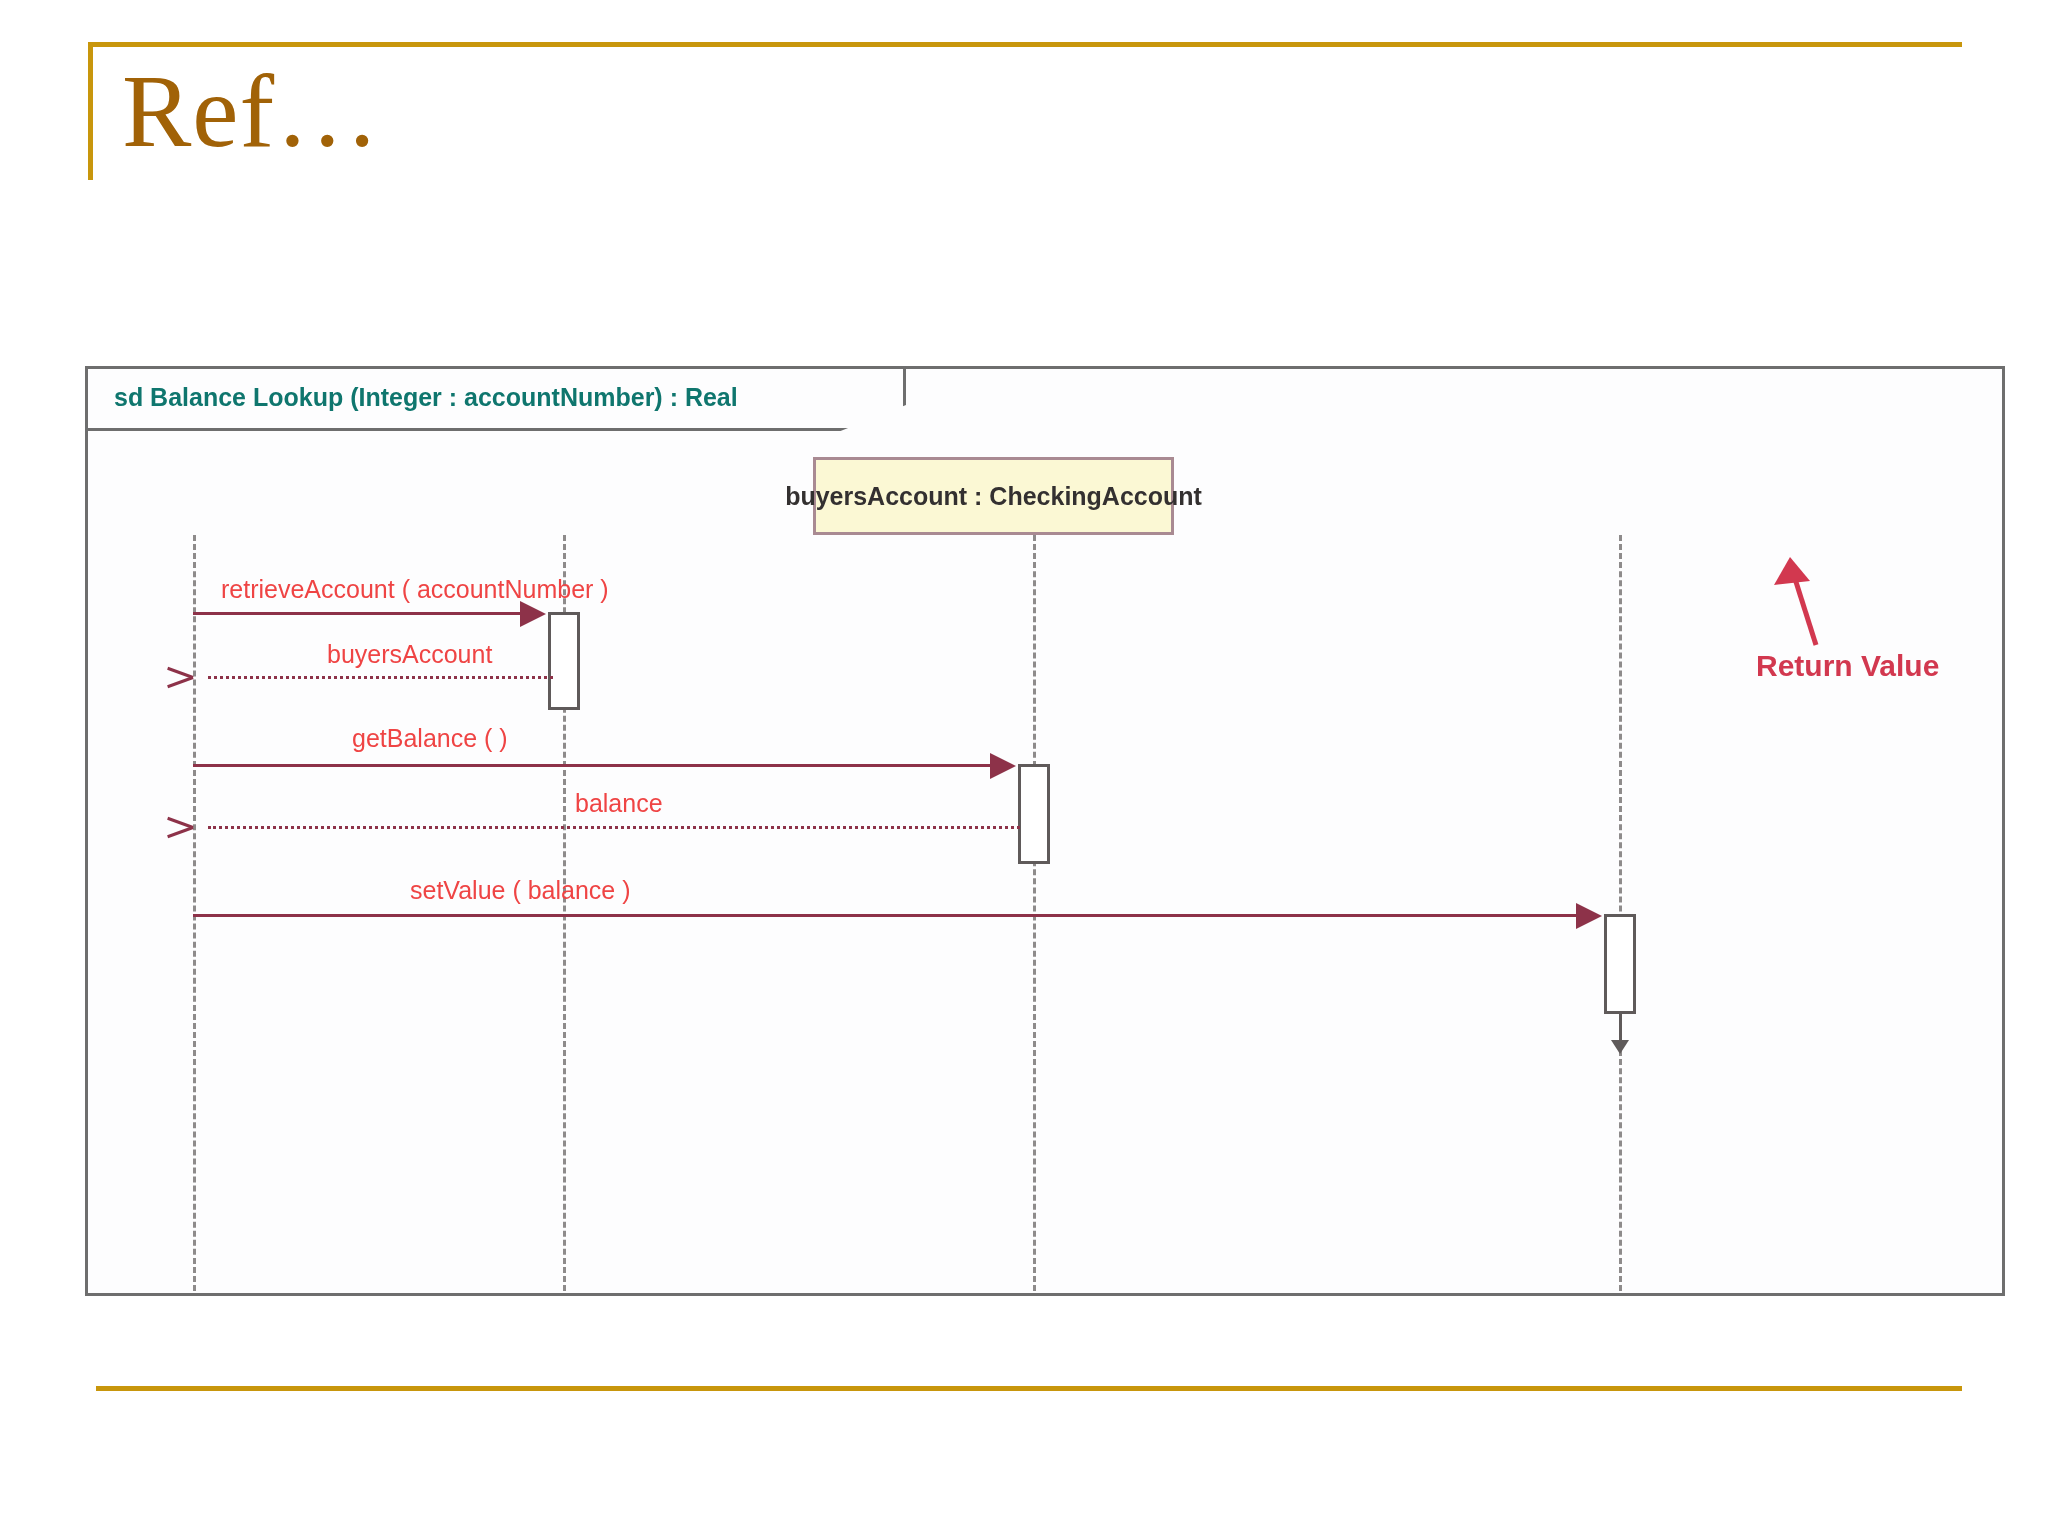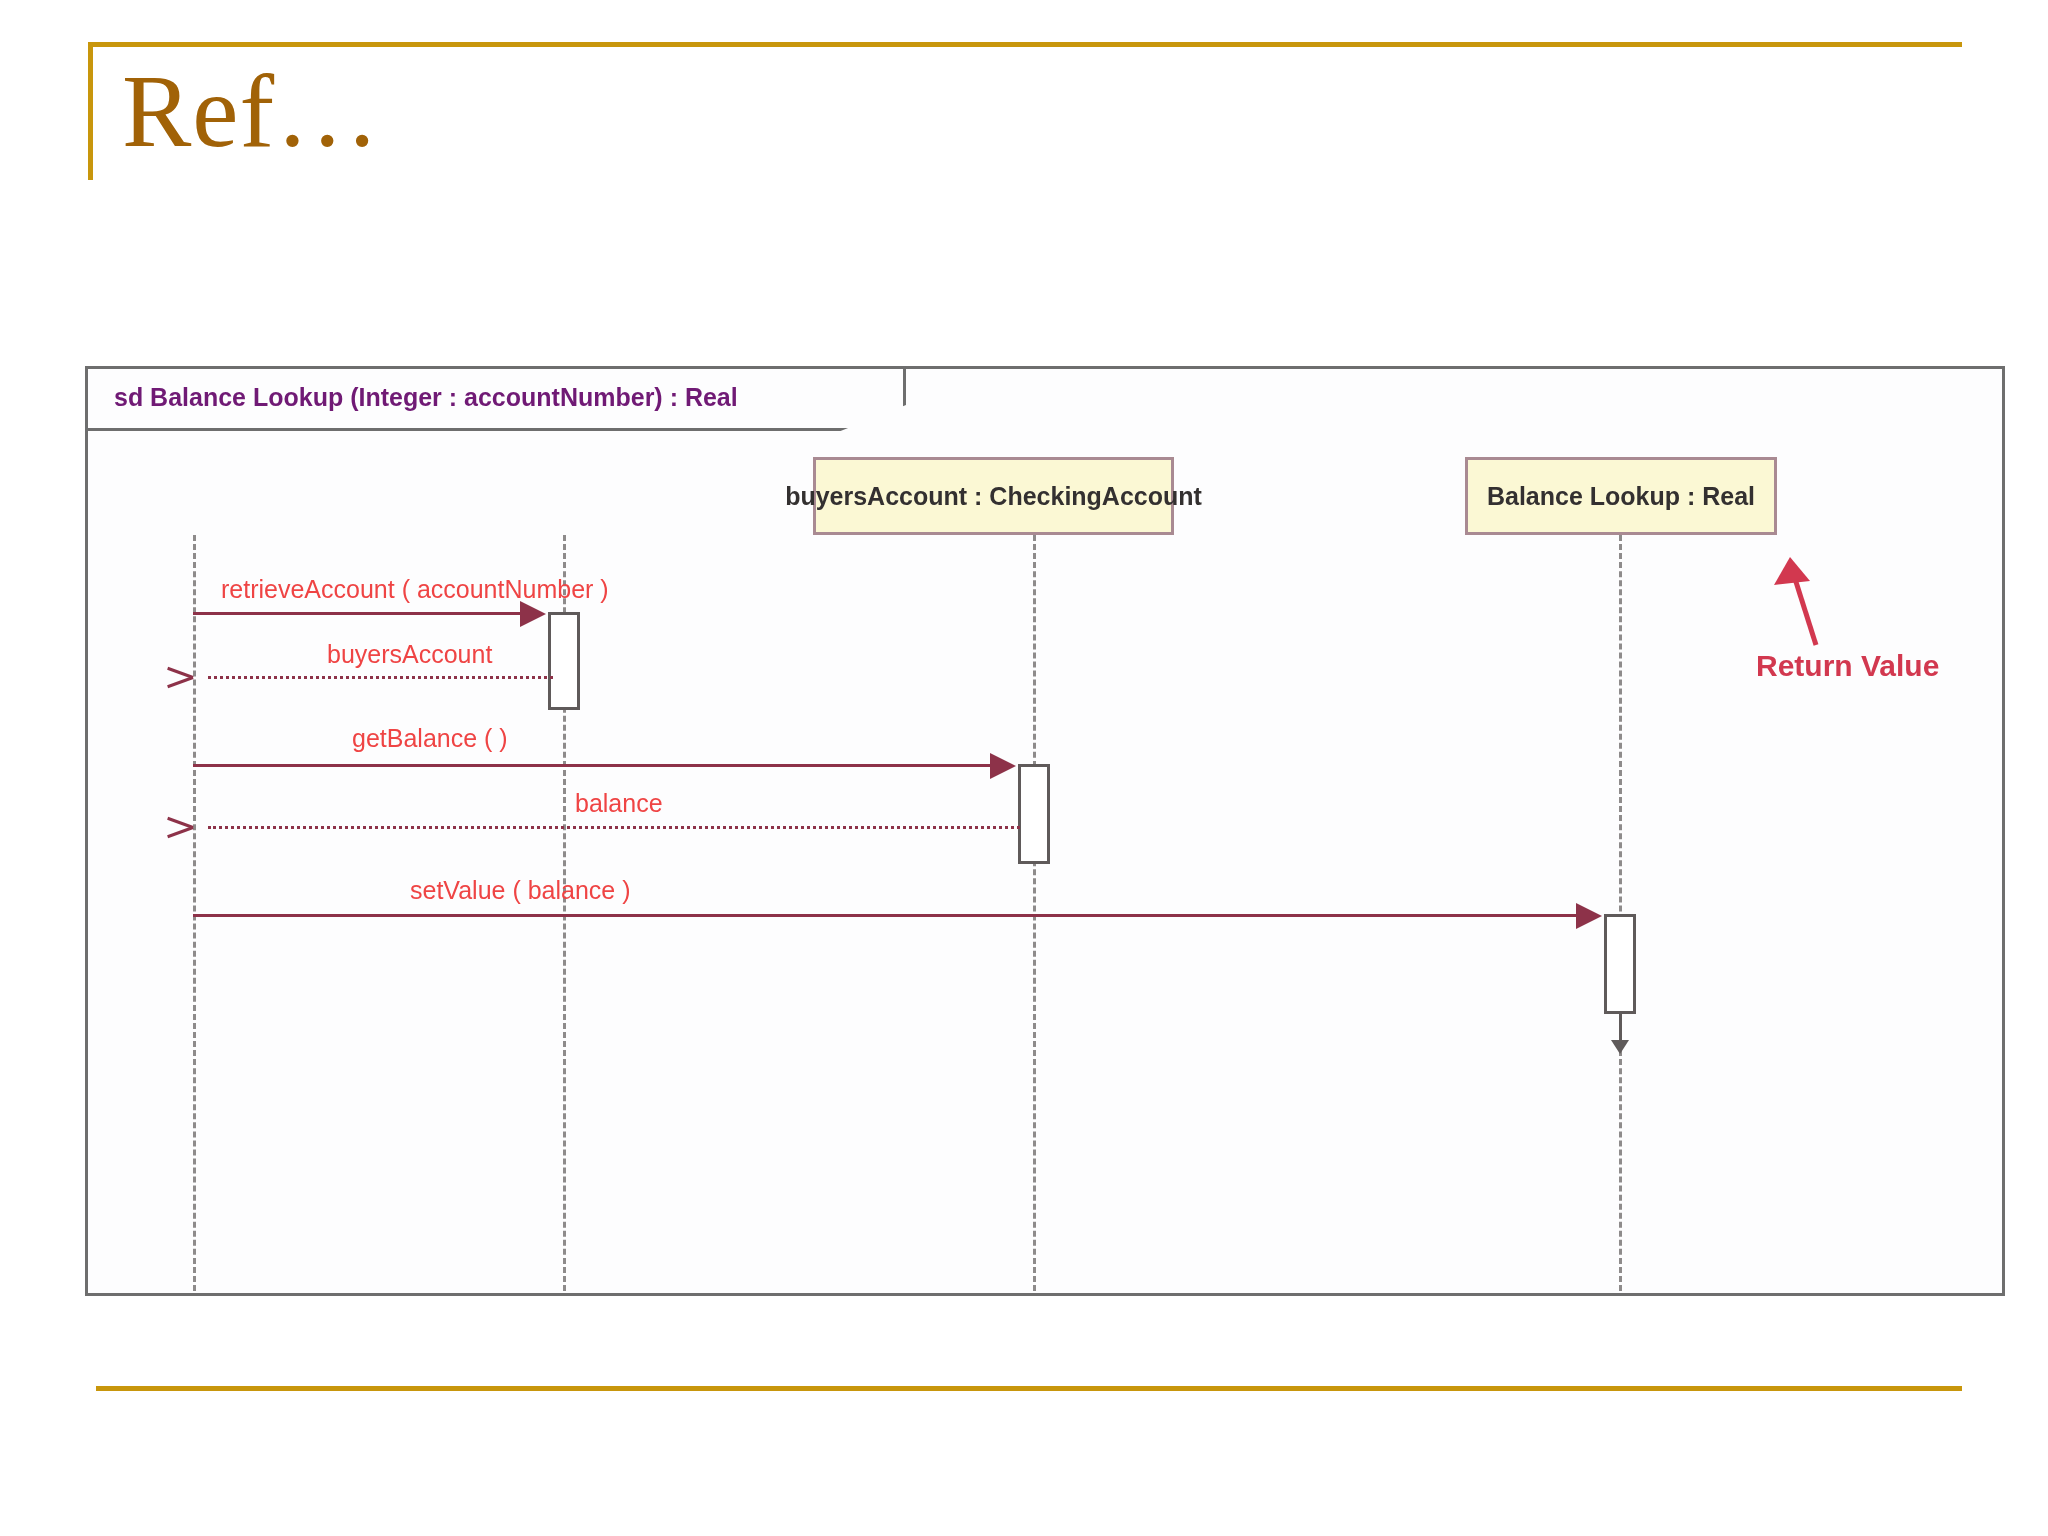--- a/index.html
+++ b/index.html
@@ -75,21 +75,21 @@
     box-sizing: border-box;
     
     clip-path: polygon(0 0, 100% 0, 100% 58%, 92% 100%, 0 100%);
   }
   #frame-label-text {
     position: absolute;
     left: 26px;
     top: 14px;
     font-size: 25px;
     font-weight: 700;
-    color: #701a75;
+    color: #0f766e;
     white-space: nowrap;
   }
 
   
   .lifeline-head {
     position: absolute;
     background: #fbf8d4;
     border: 3px solid #a98a92;
     box-sizing: border-box;
     height: 78px;
@@ -207,23 +207,20 @@
 
   <div class="lifeline-stem" style="left:105px; top:166px; height:756px;"></div>
 
   <div class="lifeline-stem" style="left:475px; top:166px; height:756px;"></div>
 
   <div class="lifeline-head" style="left:725px; top:88px; width:361px;">
     <span class="lifeline-head-label">buyersAccount : CheckingAccount</span>
   </div>
   <div class="lifeline-stem" style="left:945px; top:166px; height:756px;"></div>
 
-  <div class="lifeline-head" style="left:1377px; top:88px; width:312px;">
-    <span class="lifeline-head-label">Balance Lookup : Real</span>
-  </div>
   <div class="lifeline-stem" style="left:1531px; top:166px; height:756px;"></div>
 
   <div class="activation" style="left:460px; top:243px; height:98px;"></div>
   <div class="activation" style="left:930px; top:395px; height:100px;"></div>
   <div class="activation" style="left:1516px; top:545px; height:100px;"></div>
   <div class="activation-tail" style="left:1531px; top:645px; height:28px;"></div>
   <div class="activation-tail-head" style="left:1523px; top:671px;"></div>
 
   <span class="msg-label" style="left:133px; top:206px;">retrieveAccount ( accountNumber )</span>
   <div class="msg-line solid" style="left:105px; top:243px; width:329px;"></div>

